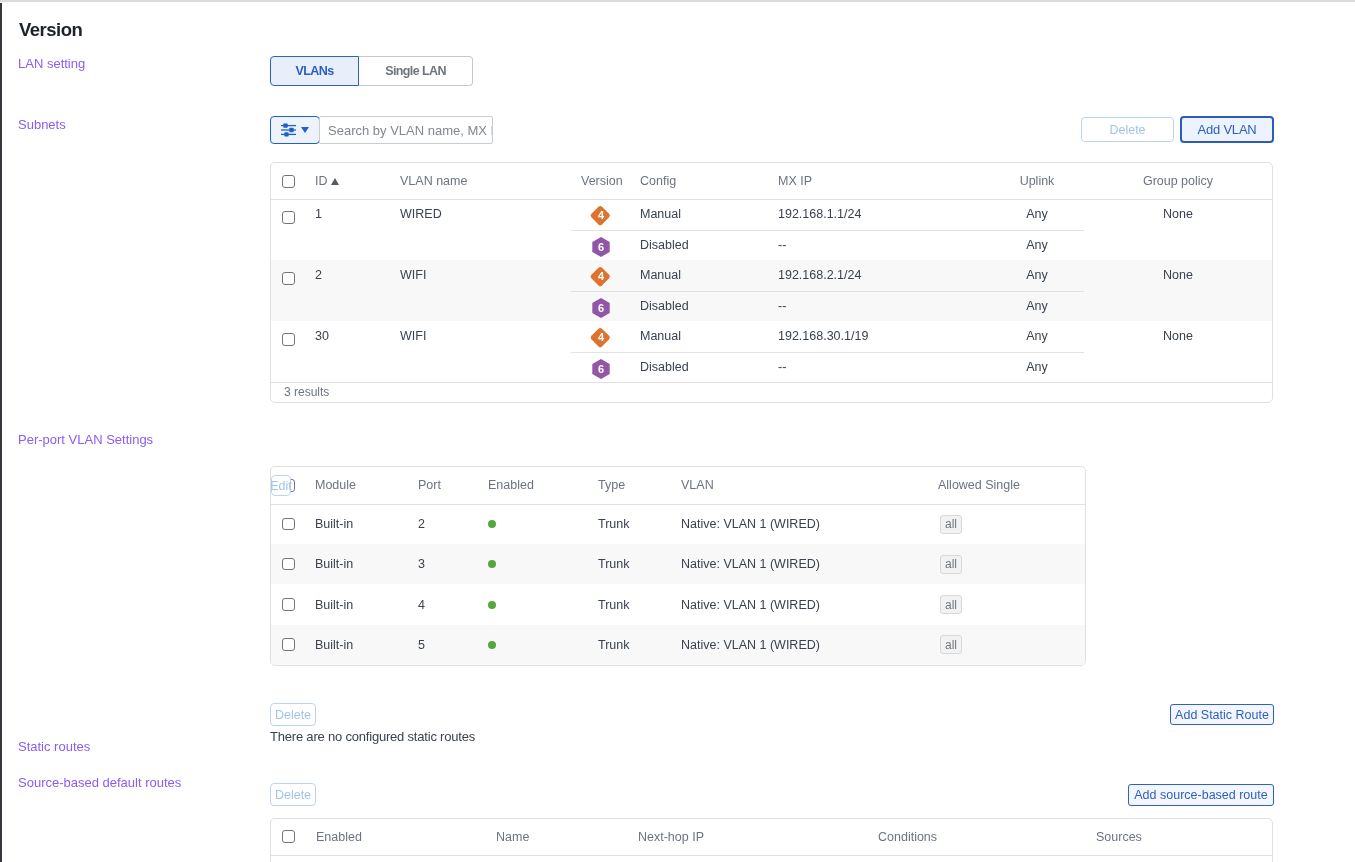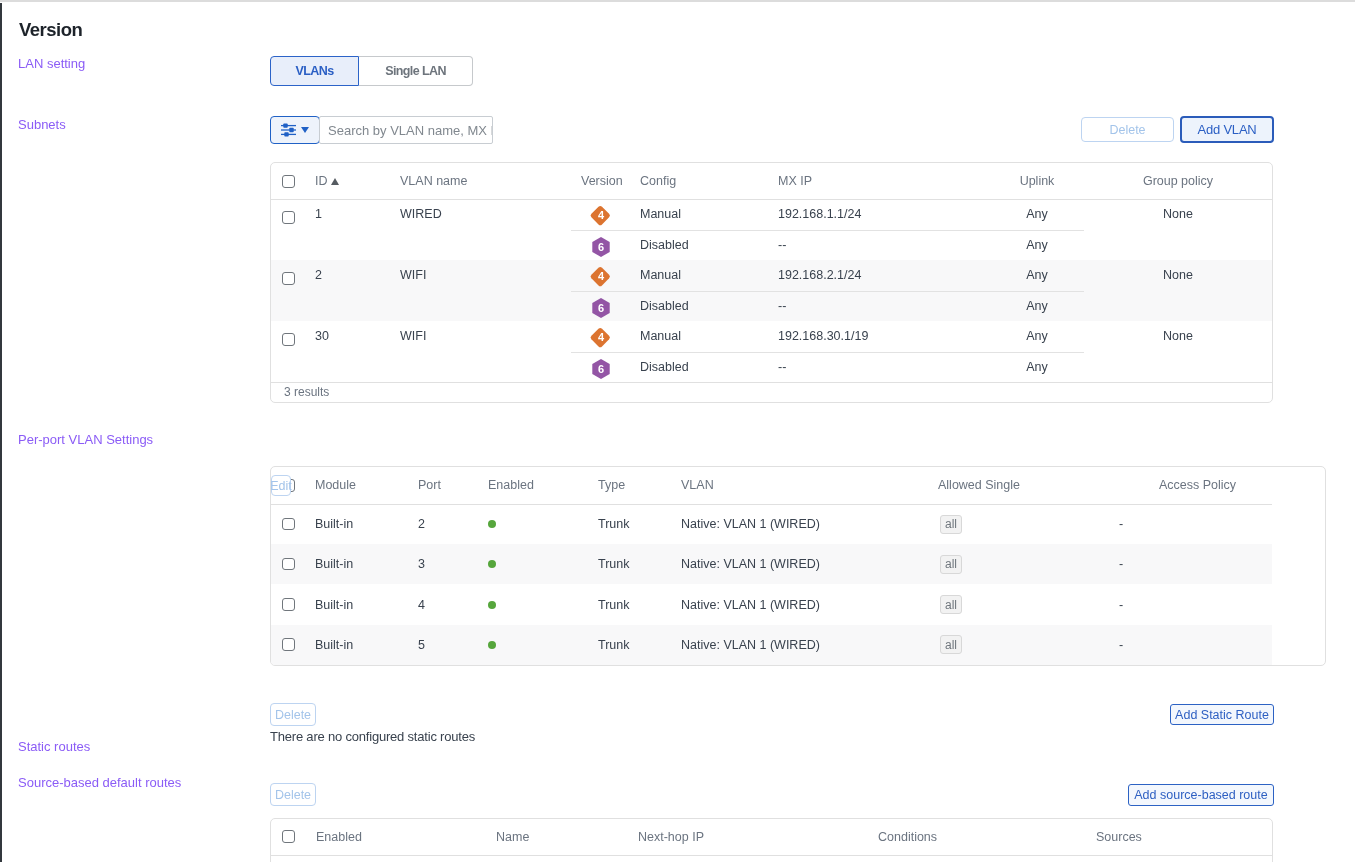--- a/index.html
+++ b/index.html
@@ -29,21 +29,21 @@
 
 #t1 { left:270px; top:162px; width:1003px; height:241px; position:absolute; overflow:hidden; }
 #t1 .hline { position:absolute; left:0; width:1001px; height:1px; background:#e0e0e0; }
 #t1 .zebra { position:absolute; left:0; top:97px; width:1001px; height:61px; background:#f8f8f9; }
 #t1 .subdiv { position:absolute; left:300px; width:513px; height:1px; background:#e2e2e2; }
 .tri-up { width:0; height:0; border-left:4.7px solid transparent; border-right:4.7px solid transparent; border-bottom:7px solid #555b61; display:inline-block; margin-left:3px; margin-top:1px; }
 
 .dia { position:absolute; width:14.5px; height:14.5px; background:#dc7430; transform:rotate(45deg); border-radius:2.5px; }
 .dlabel { position:absolute; width:20px; text-align:center; color:#fff; font-size:11px; font-weight:700; }
 
-#t2 { left:270px; top:466px; width:1056px; height:200px; position:absolute; overflow:hidden; }
+#t2 { left:270px; top:466px; width:816px; height:200px; position:absolute; overflow:hidden; }
 #t2 .hline { position:absolute; left:0; width:1001px; height:1px; background:#e0e0e0; }
 .dot { position:absolute; width:8px; height:8px; border-radius:50%; background:#56a63c; }
 .chip { position:absolute; width:22px; height:19px; background:#f2f2f2; border:1px solid #d8d8d8; border-radius:3px; color:#6f767d; font-size:12px; display:flex; align-items:center; justify-content:center; }
 
 .btnlight { border:1px solid #bdd4f1; border-radius:4px; background:#fff; color:#a3c4ea; font-size:12.5px; display:flex; align-items:center; justify-content:center; }
 .btnblue { border:1px solid #2c62c4; border-radius:3px; background:#f3f7fd; color:#2d5fc2; font-size:12.5px; display:flex; align-items:center; justify-content:center; }
 #t3 { left:270px; top:818px; width:1003px; height:80px; position:absolute; }
 #t3 .hline { position:absolute; left:0; top:36px; width:1001px; height:1px; background:#e0e0e0; }
 svg.slid { display:block; }
 .caret { width:0; height:0; border-left:4.5px solid transparent; border-right:4.5px solid transparent; border-top:6px solid #2061c6; }

